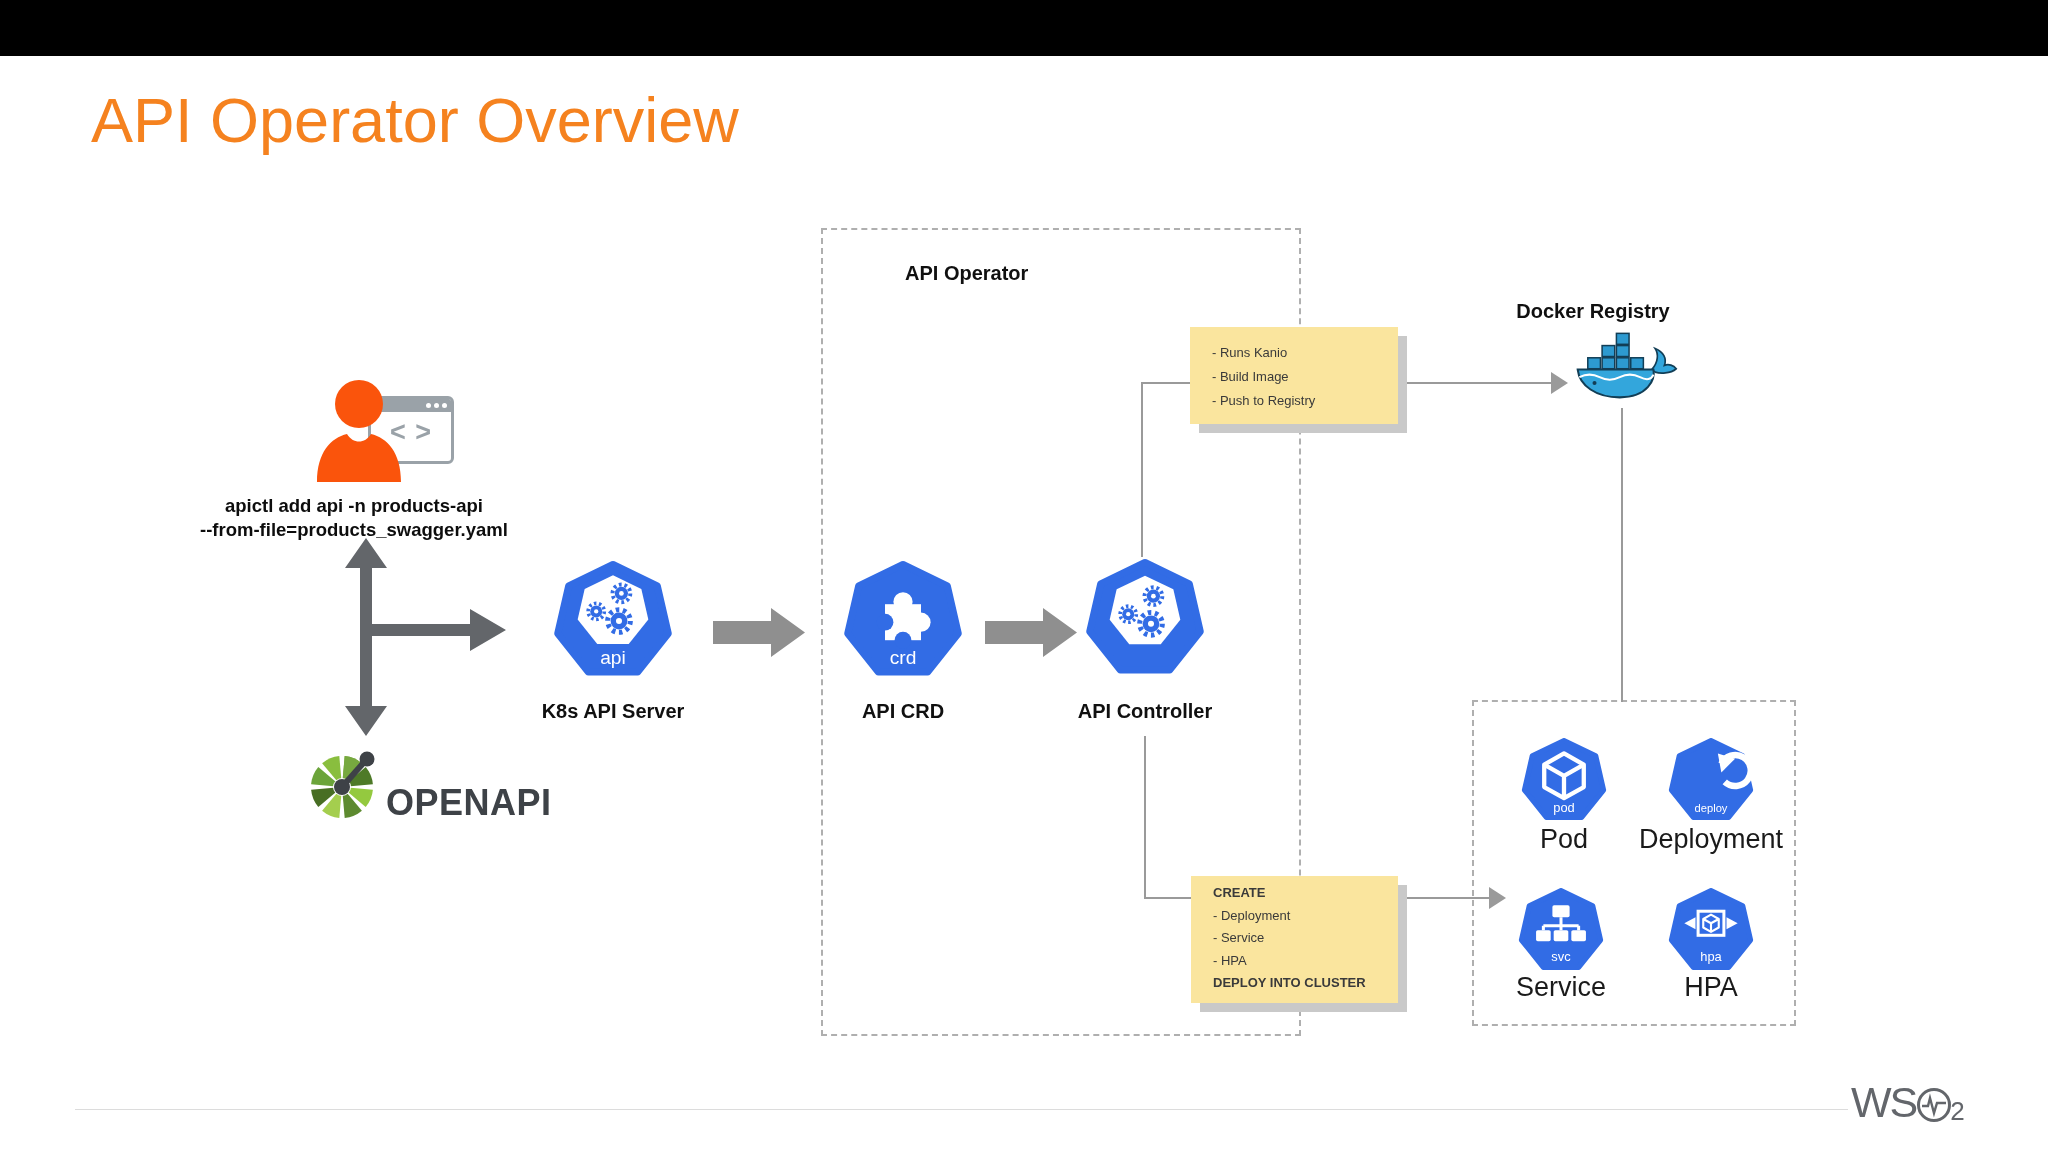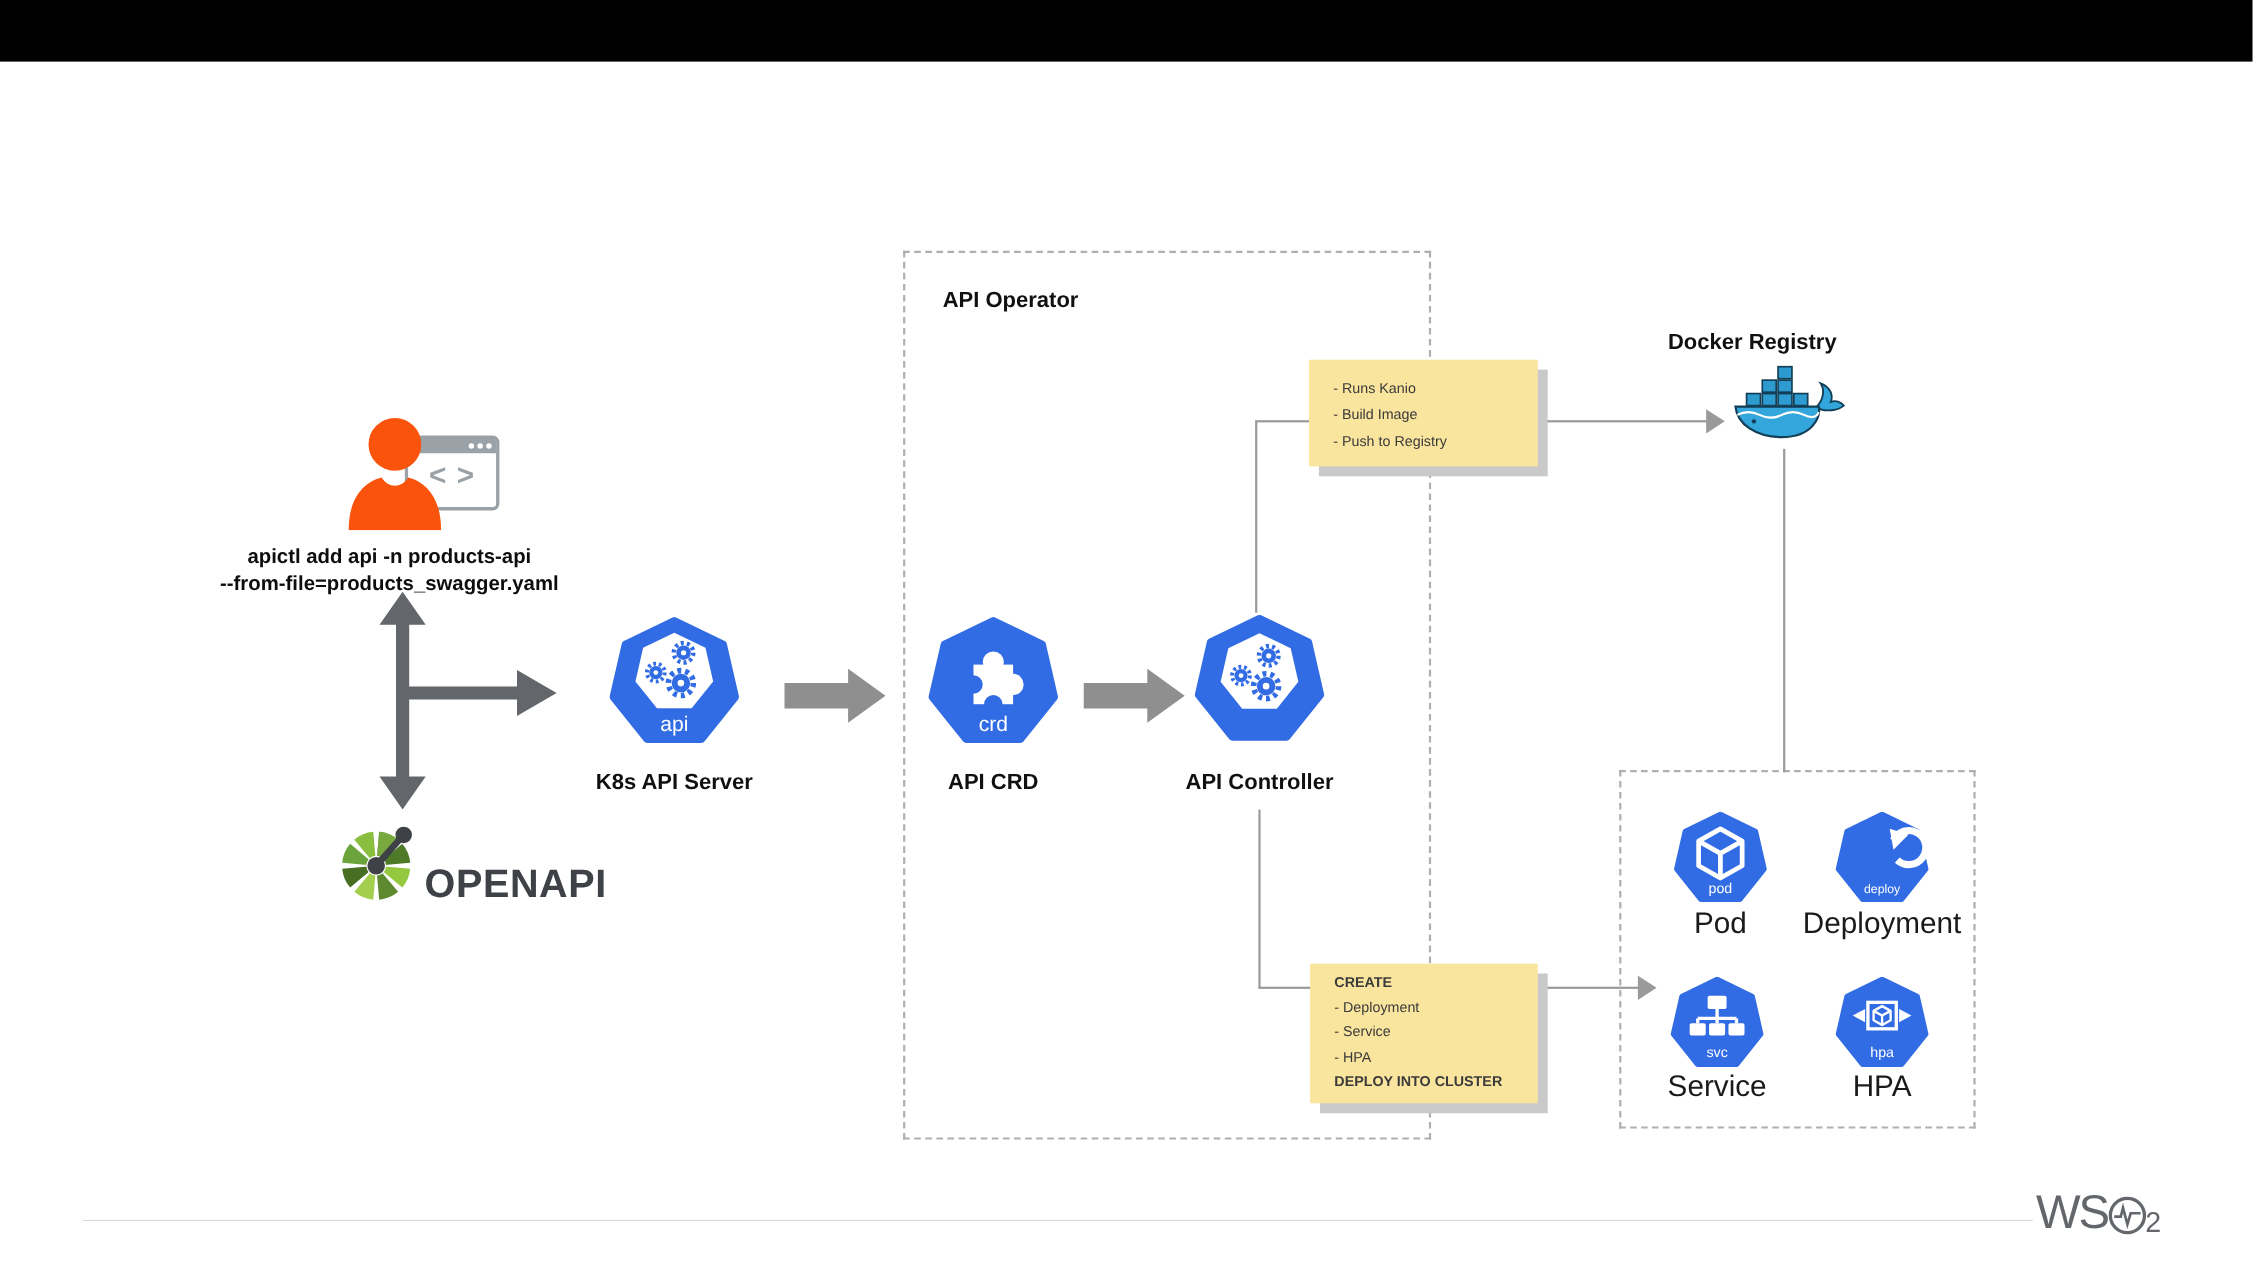--- a/index.html
+++ b/index.html
@@ -14,21 +14,21 @@
   .windots{position:absolute;right:4px;top:4px;display:flex;gap:3px;}
   .windots i{width:5px;height:5px;border-radius:50%;background:#fff;display:block;}
   .wincode{position:absolute;left:0;right:0;top:18px;text-align:center;font-weight:700;font-size:27px;
            color:#9AA2A8;letter-spacing:1px;font-family:"Liberation Sans",sans-serif;}
   .cmd{left:200px;top:494px;font-size:18.5px;font-weight:700;line-height:24px;color:#0d0d0d;white-space:nowrap;text-align:center;}
   
   .nlabel{font-size:20px;font-weight:700;text-align:center;color:#101010;}
   .klabel{font-size:27px;font-weight:400;text-align:center;color:#1a1a1a;}
   
   .gbox{border:2px dashed #AFAFAF;z-index:0;}
-  .gbox-label{font-size:20px;font-weight:700;color:#101010;}
+  .gbox-label{font-size:20px;font-weight:700;color:#101010;margin-left:48px;}
   
   .note{background:#FAE59E;box-shadow:9px 9px 0 0 #C9C9C9;z-index:3;font-size:13px;color:#3A3A3A;
         line-height:24px;padding:14px 8px 8px 22px;box-sizing:border-box;}
   .note .b{font-weight:700;color:#3A3A3A;}
   .note-create{line-height:22.5px;padding-top:6px;margin-top:48px;}
   
   .cline{background:#9A9A9A;z-index:1;}
   .tri-right{width:0;height:0;border-top:11px solid transparent;border-bottom:11px solid transparent;
              border-left:17px solid #9A9A9A;z-index:1;}
   .icon{z-index:2;}
@@ -49,20 +49,21 @@
       <polygon id="hepta" points="50,3 86.9,20.8 96,60.5 70.5,92.4 29.5,92.4 4,60.5 13.1,20.8"></polygon>
       <symbol id="gear" viewBox="0 0 40 40">
         <circle cx="20" cy="20" r="13.5" fill="none" stroke="currentColor" stroke-width="6" stroke-dasharray="4.2 4.28"></circle>
         <circle cx="20" cy="20" r="10" fill="currentColor"></circle>
         <circle cx="20" cy="20" r="3.6" fill="#ffffff"></circle>
       </symbol>
     </defs>
   </svg>
 
   <div class="abs topbar"></div>
+  <h1 class="abs title">API Operator Overview</h1>
 
   <div class="abs win">
     <div class="winbar">
       <span class="windots">
           <i></i>
           <i></i>
           <i></i>
         </span>
     </div>
     <div class="wincode">&lt; &gt;</div>

